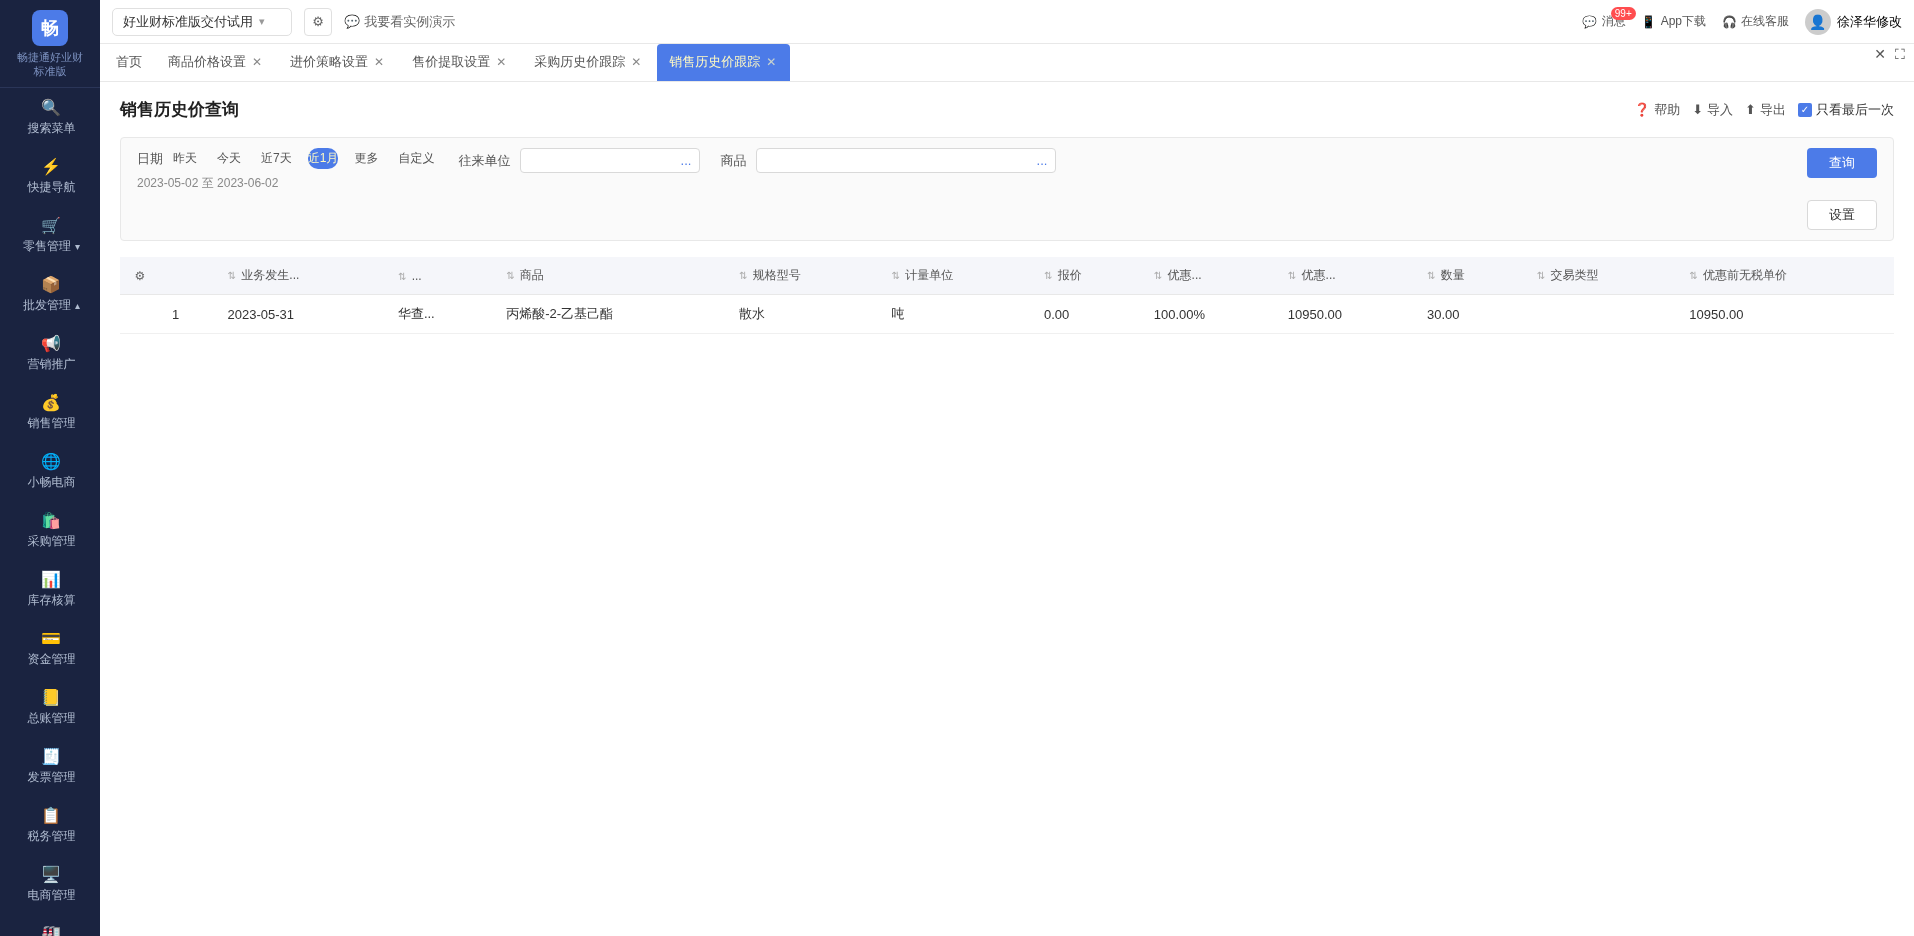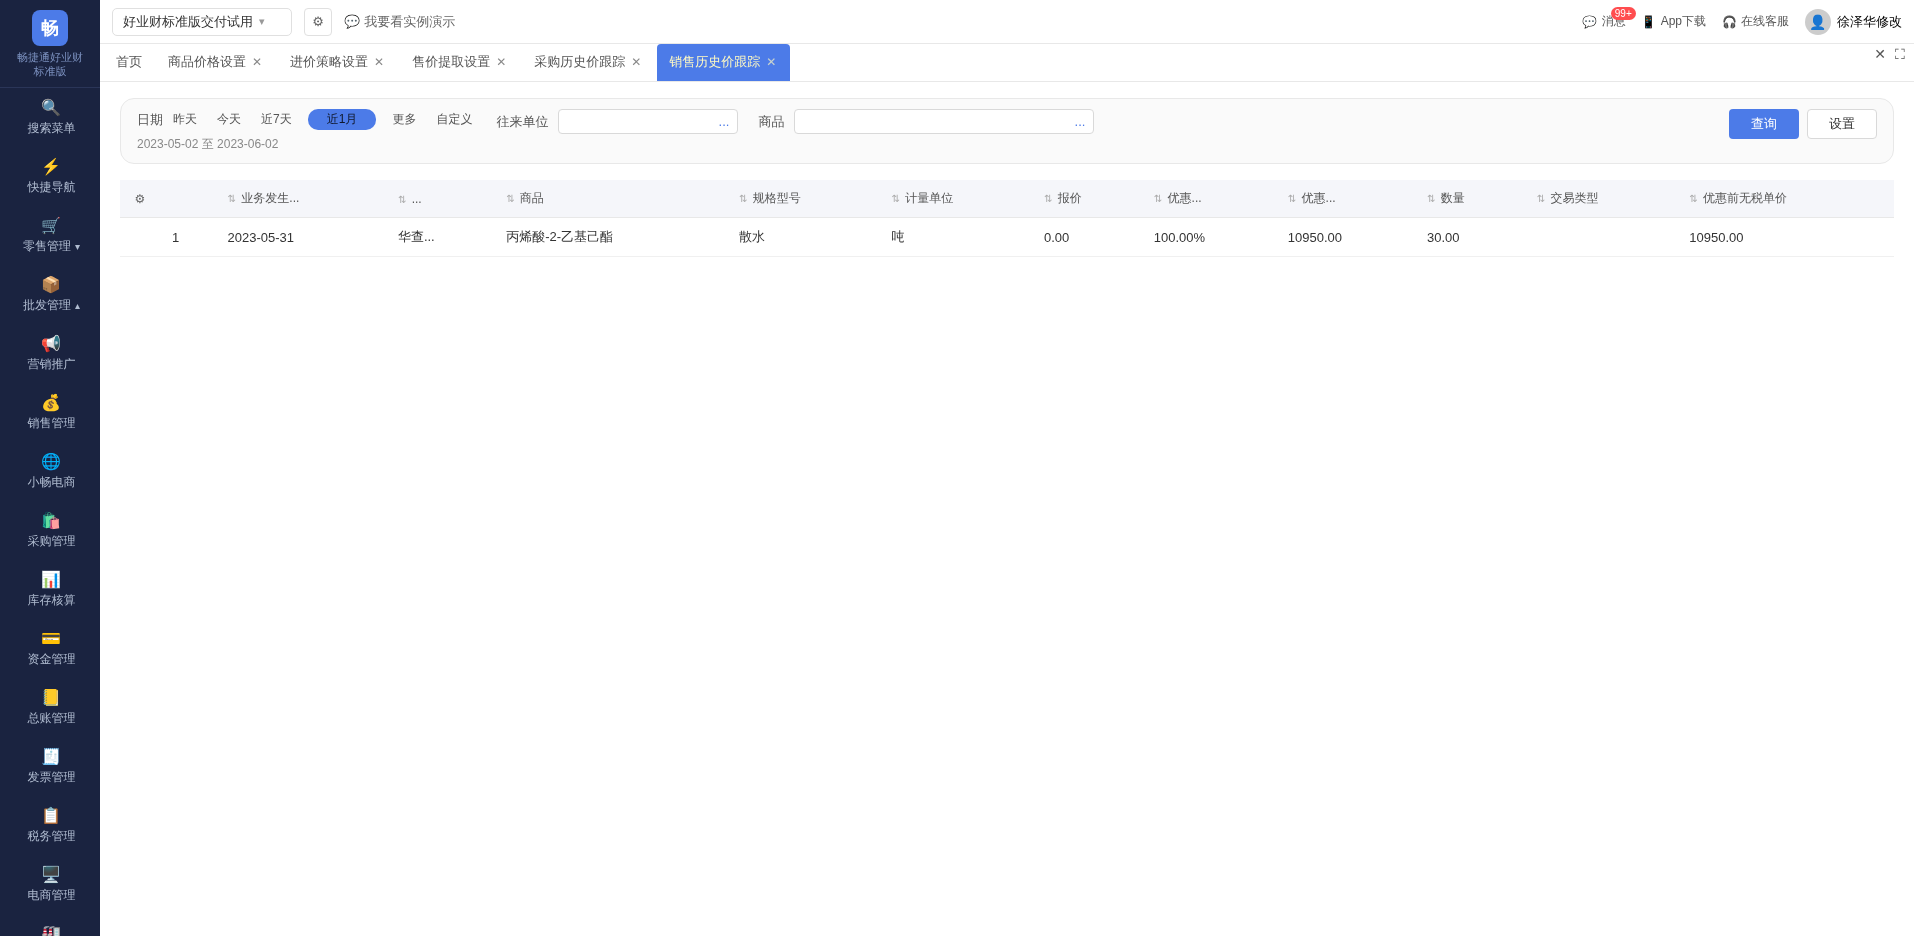--- a/index.html
+++ b/index.html
@@ -195,37 +195,37 @@
     }
 
     
     #filter-row {
       display: flex;
       align-items: flex-start;
       gap: 20px;
       padding: 10px 16px;
       background: #fafafa;
       border: 1px solid #e8e8e8;
-      border-radius: 14px;
+      border-radius: 4px;
       margin-bottom: 16px;
     }
     .filter-group {
       display: flex;
       flex-direction: column;
       gap: 6px;
     }
     .filter-label { font-size: 13px; color: #555; }
     .filter-date-options {
       display: flex; align-items: center; gap: 12px;
     }
     .date-opt {
       font-size: 12px; color: #555; cursor: pointer; padding: 2px 4px;
     }
     .date-opt.active {
-      background: #4c7be8; color: #0f172a; border-radius: 10px; padding: 2px 19px;
+      background: #4c7be8; color: #fef9c3; border-radius: 10px; padding: 2px 0;
     }
     .filter-date-range { font-size: 12px; color: #888; }
     .filter-field {
       display: flex;
       align-items: center;
       gap: 10px;
     }
     .filter-field-label { font-size: 13px; color: #555; white-space: nowrap; }
     .filter-input-box {
       border: 1px solid #d9d9d9;
@@ -234,22 +234,22 @@
       font-size: 13px;
       min-width: 180px;
       display: flex; align-items: center;
       cursor: pointer;
       background: #fff;
     }
     .filter-input-box .dots { color: #4c7be8; margin-left: auto; }
 
     .filter-buttons {
       display: flex;
-      flex-direction: row;
-      gap: 8px;
+      flex-direction: column;
+      gap: 22px;
       margin-left: auto;
     }
     .btn-query {
       background: #4c7be8; color: #fff;
       border: none; border-radius: 4px;
       padding: 6px 20px; font-size: 13px; cursor: pointer;
       min-width: 70px;
     }
     .btn-settings {
       background: #fff; color: #333;
@@ -429,20 +429,43 @@
     </div>
     <div style="margin-left:auto; display:flex; align-items:center;">
       <button class="win-btn">✕</button>
       <button class="win-btn">⛶</button>
     </div>
   </div>
 
   <div id="page-content">
     <div id="content-inner">
 
+      <div id="page-header">
+        <div id="page-title-area">
+          <h1 id="page-title">销售历史价查询</h1>
+        </div>
+        <div id="page-actions">
+          <div class="page-action-link">
+            <span>❓</span>
+            <span>帮助</span>
+          </div>
+          <div class="page-action-link">
+            <span>⬇</span>
+            <span>导入</span>
+          </div>
+          <div class="page-action-link">
+            <span>⬆</span>
+            <span>导出</span>
+          </div>
+          <div id="only-last-checkbox">
+            <div class="checkbox-box">✓</div>
+            <span>只看最后一次</span>
+          </div>
+        </div>
+      </div>
 
       <div id="filter-row">
 
         <div class="filter-group">
           <div style="display:flex; align-items:center; gap:6px;">
             <span class="filter-label">日期</span>
             <div class="filter-date-options">
               <span class="date-opt">昨天</span>
               <span class="date-opt">今天</span>
               <span class="date-opt">近7天</span>

